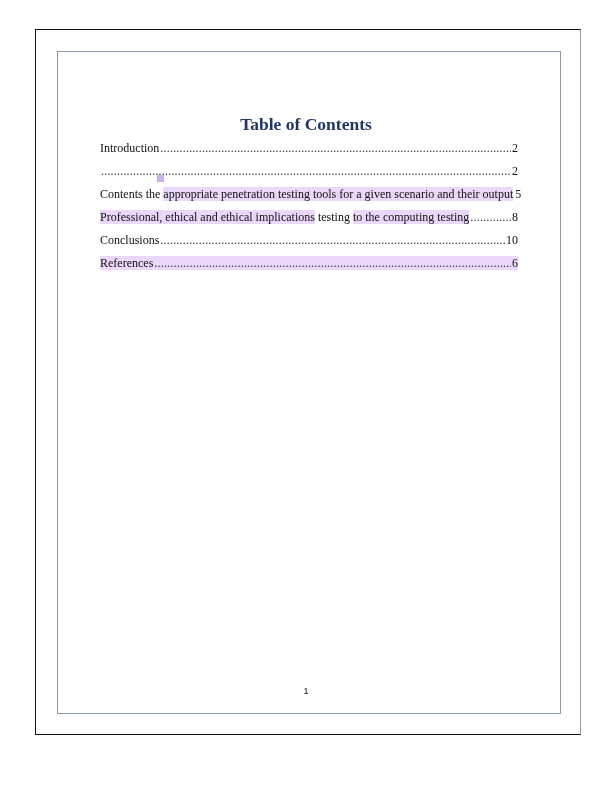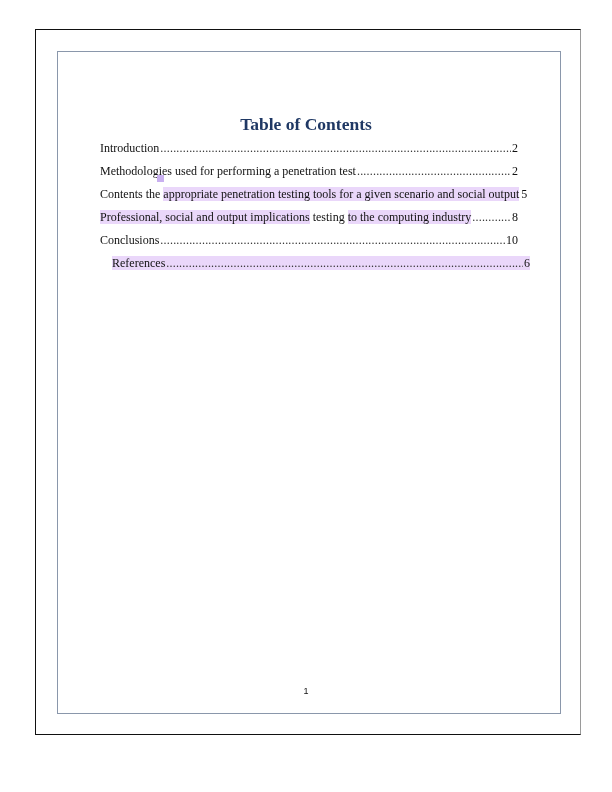--- a/index.html
+++ b/index.html
@@ -31,21 +31,21 @@
   .toc-row .text { flex: 0 0 auto; }
   .toc-row .dots {
     flex: 1 1 auto; overflow: hidden; color: #333; letter-spacing: 0.2px;
     margin: 0 1px;
   }
   .toc-row .dots::after {
     content: "........................................................................................................................................................................................................................................";
   }
   .toc-row .page { flex: 0 0 auto; }
   .hl { background: #ead7fa; }
-  .row-hl { background: #ead7fa; margin-left: 12px; }
+  .row-hl { background: #ead7fa; }
   .comment-marker {
     position: absolute; left: 157px; top: 175px; width: 7px; height: 7px;
     background: #c9b0f0;
   }
   .page-number {
     position: absolute; left: 0; width: 612px; top: 686px; text-align: center;
     font-size: 9px; color: #111; font-family: "Liberation Sans", sans-serif;
   }
 </style>
 </head>
@@ -56,35 +56,34 @@
 
 <div class="toc-title">Table of Contents</div>
 
 <div class="toc-row" style="top:141px">
   <span class="text">Introduction</span>
   <span class="dots"></span>
   <span class="page">2</span>
 </div>
 
 <div class="toc-row" style="top:164px">
-  <span class="text">Methodologies used for performing a penetration test</span>
   <span class="dots"></span>
   <span class="page">2</span>
 </div>
 
 <div class="comment-marker"></div>
 
 <div class="toc-row" style="top:187px">
-  <span class="text"><span>Contents the </span><span class="hl">appropriate penetration testing tools for a given scenario and social output</span></span>
+  <span class="text"><span>Contents the </span><span class="hl">appropriate penetration testing tools for a given scenario and their output</span></span>
   <span class="dots"></span>
   <span class="page">5</span>
 </div>
 
 <div class="toc-row" style="top:210px">
-  <span class="text"><span class="hl">Professional, social and output implications</span><span> testing </span><span class="hl">to the computing industry</span></span>
+  <span class="text"><span class="hl">Professional, ethical and ethical implications</span><span> testing </span><span class="hl">to the computing testing</span></span>
   <span class="dots"></span>
   <span class="page">8</span>
 </div>
 
 <div class="toc-row" style="top:233px">
   <span class="text">Conclusions</span>
   <span class="dots"></span>
   <span class="page">10</span>
 </div>
 

